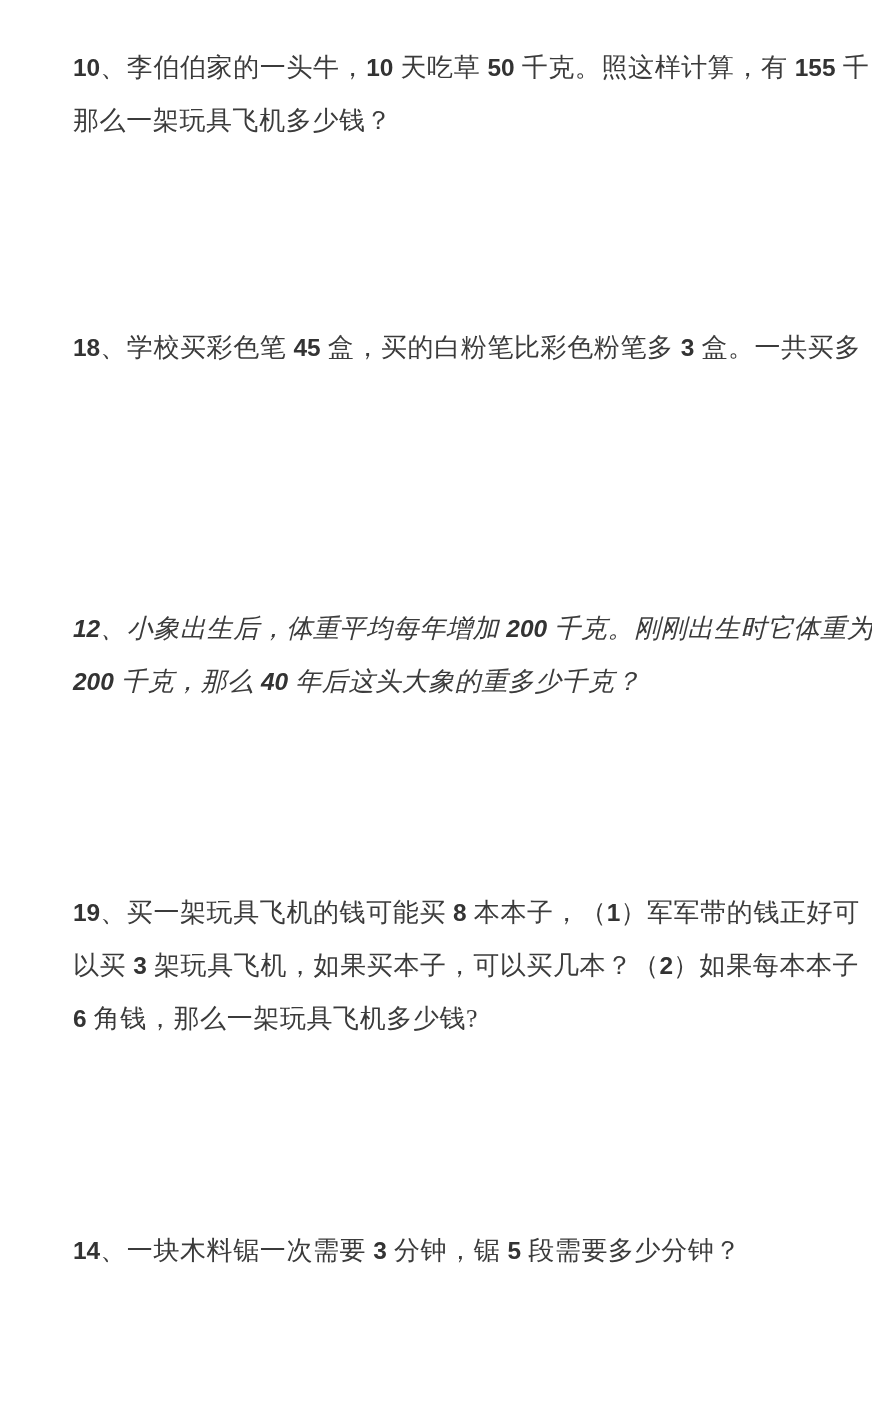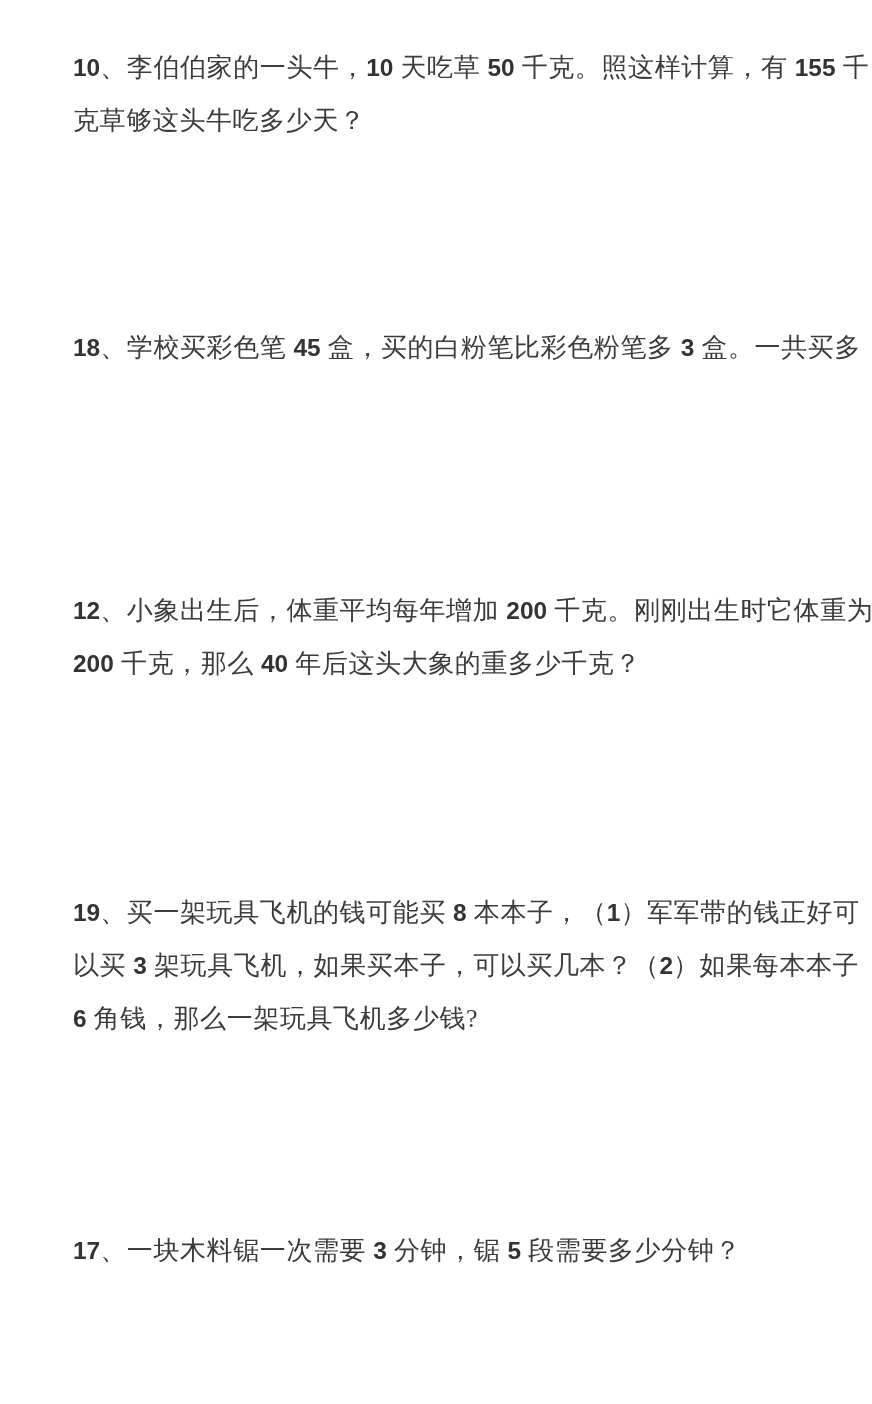--- a/index.html
+++ b/index.html
@@ -31,46 +31,46 @@
   
   .problem .num {
     font-family: "Liberation Sans", "DejaVu Sans", sans-serif;
     font-weight: 600;
     font-size: 0.94em;
     color: #333333;
     letter-spacing: 0;
   }
   #prob-10 { top: 41px; }
   #prob-11 { top: 321px; }
-  #prob-12 { top: 584px; }
+  #prob-12 { top: 602px; font-style: italic; }
   #prob-13 { top: 886px; }
   #prob-14 { top: 1224px; }
 </style>
 </head>
 <body>
 
 <div class="page">
 
   <div class="problem" id="prob-10">
     <div class="line"><span class="num">10</span>、李伯伯家的一头牛，<span class="num">10</span> 天吃草 <span class="num">50</span> 千克。照这样计算，有 <span class="num">155</span> 千</div>
-    <div class="line">克草够这头牛吃多少天？</div>
+    <div class="line">那么一架玩具飞机多少钱？</div>
   </div>
 
   <div class="problem" id="prob-11">
     <div class="line"><span class="num">18</span>、学校买彩色笔 <span class="num">45</span> 盒，买的白粉笔比彩色粉笔多 <span class="num">3</span> 盒。一共买多</div>
   </div>
 
   <div class="problem" id="prob-12">
     <div class="line"><span class="num">12</span>、小象出生后，体重平均每年增加 <span class="num">200</span> 千克。刚刚出生时它体重为</div>
     <div class="line"><span class="num">200</span> 千克，那么 <span class="num">40</span> 年后这头大象的重多少千克？</div>
   </div>
 
   <div class="problem" id="prob-13">
     <div class="line"><span class="num">19</span>、买一架玩具飞机的钱可能买 <span class="num">8</span> 本本子，（<span class="num">1</span>）军军带的钱正好可</div>
     <div class="line">以买 <span class="num">3</span> 架玩具飞机，如果买本子，可以买几本？（<span class="num">2</span>）如果每本本子</div>
     <div class="line"><span class="num">6</span> 角钱，那么一架玩具飞机多少钱?</div>
   </div>
 
   <div class="problem" id="prob-14">
-    <div class="line"><span class="num">17</span>、一块木料锯一次需要 <span class="num">3</span> 分钟，锯 <span class="num">5</span> 段需要多少分钟？</div>
+    <div class="line"><span class="num">14</span>、一块木料锯一次需要 <span class="num">3</span> 分钟，锯 <span class="num">5</span> 段需要多少分钟？</div>
   </div>
 
 </div>
 
 </body></html>

